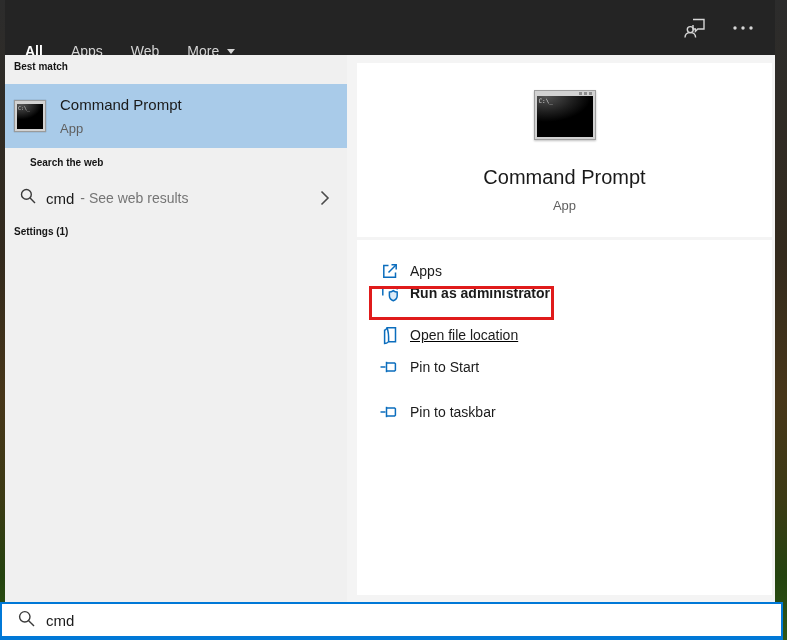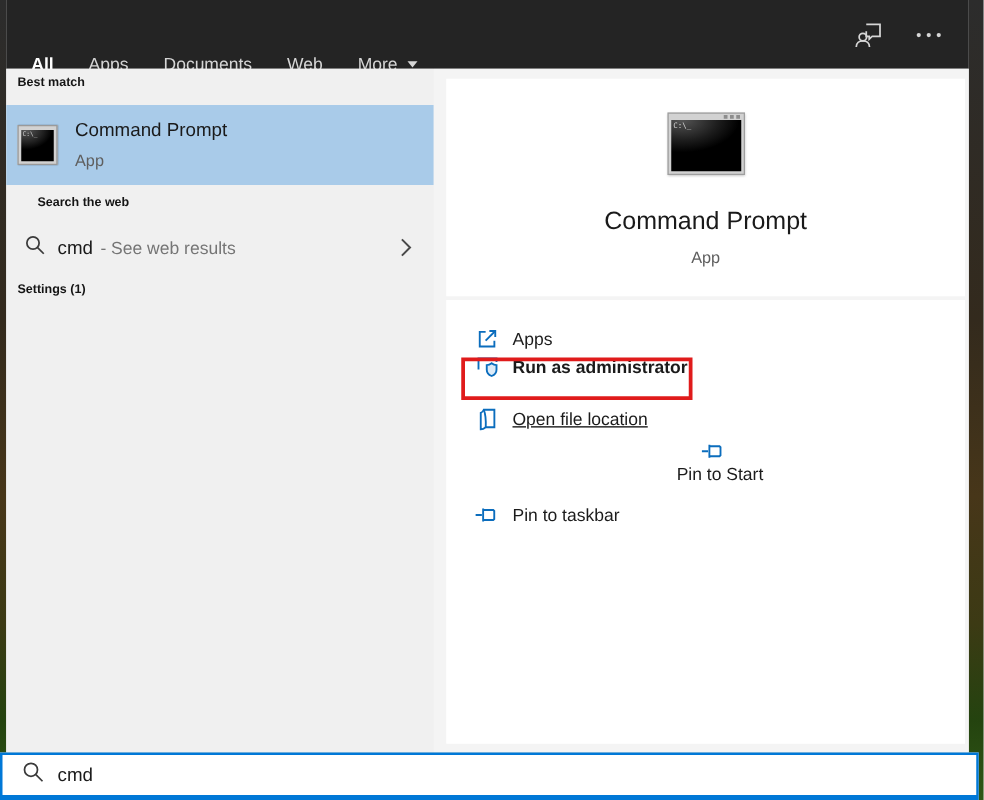--- a/index.html
+++ b/index.html
@@ -66,41 +66,40 @@
     background:radial-gradient(130% 100% at 15% 0%, #555 0%, #1d1d1d 40%, #000 63%);
     color:#d6d6d6; font-size:6px; line-height:7px; padding:1px 2px; font-family:"DejaVu Sans Mono", monospace; }
 
   .detail-title { margin-top:26px; font-size:20px; color:#1a1a1a; }
   .detail-sub { margin-top:9px; font-size:13px; color:#5f5f5f; }
 
   .action-row { position:absolute; left:0; right:0; height:32px; display:flex; align-items:center;
     padding-left:23px; cursor:default; }
   .action-row .aicon { width:20px; height:20px; margin-right:10px; display:flex; align-items:center; justify-content:center; }
   .action-label { font-size:14px; color:#1b1b1b; }
-  .row0{top:15px;} .row1{top:37px;font-weight:bold;} .row2{top:79px;text-decoration:underline;} .row3{top:111px;flex-direction:column;} .row4{top:136px;margin-top:20px;}
+  .row0{top:15px;} .row1{top:37px;font-weight:bold;} .row2{top:79px;text-decoration:underline;} .row3{top:111px;} .row4{top:136px;margin-top:20px;}
 
   .highlight-box { position:absolute; left:12px; top:46px; width:185px; height:34px;
     border:3px solid #e01b1b; pointer-events:none; }
 
   
   .searchbar { position:absolute; left:0; top:602px; width:783px; height:38px; background:#ffffff;
     border:2px solid #0078d7; border-bottom-width:4px; display:flex; align-items:center; padding-left:16px; }
   .searchbar input { border:none; outline:none; font-size:15px; color:#1b1b1b;
     font-family:"Liberation Sans", sans-serif; margin-left:11px; width:600px; background:transparent; }
 </style>
 </head>
 <body>
 
 <div class="screen">
   <div class="panel">
 
     <div class="navbar">
       <div class="tab active">All</div>
       <div class="tab">Apps</div>
-      <div class="tab">Documents</div>
       <div class="tab">Web</div>
       <div class="tab">
         <span>More</span>
         <span class="more-arrow"></span>
       </div>
       <div class="nav-icons">
         <span>
           <svg width="24" height="24" viewBox="0 0 24 24" fill="none" stroke="#d6d6d6" stroke-width="1.4">
             <path d="M10 3.5 h11 v9.5 h-6.2 l-2.4 2.4 v-2.4 h-2.4 v-4"></path>
             <circle cx="7.3" cy="13.6" r="3"></circle>

